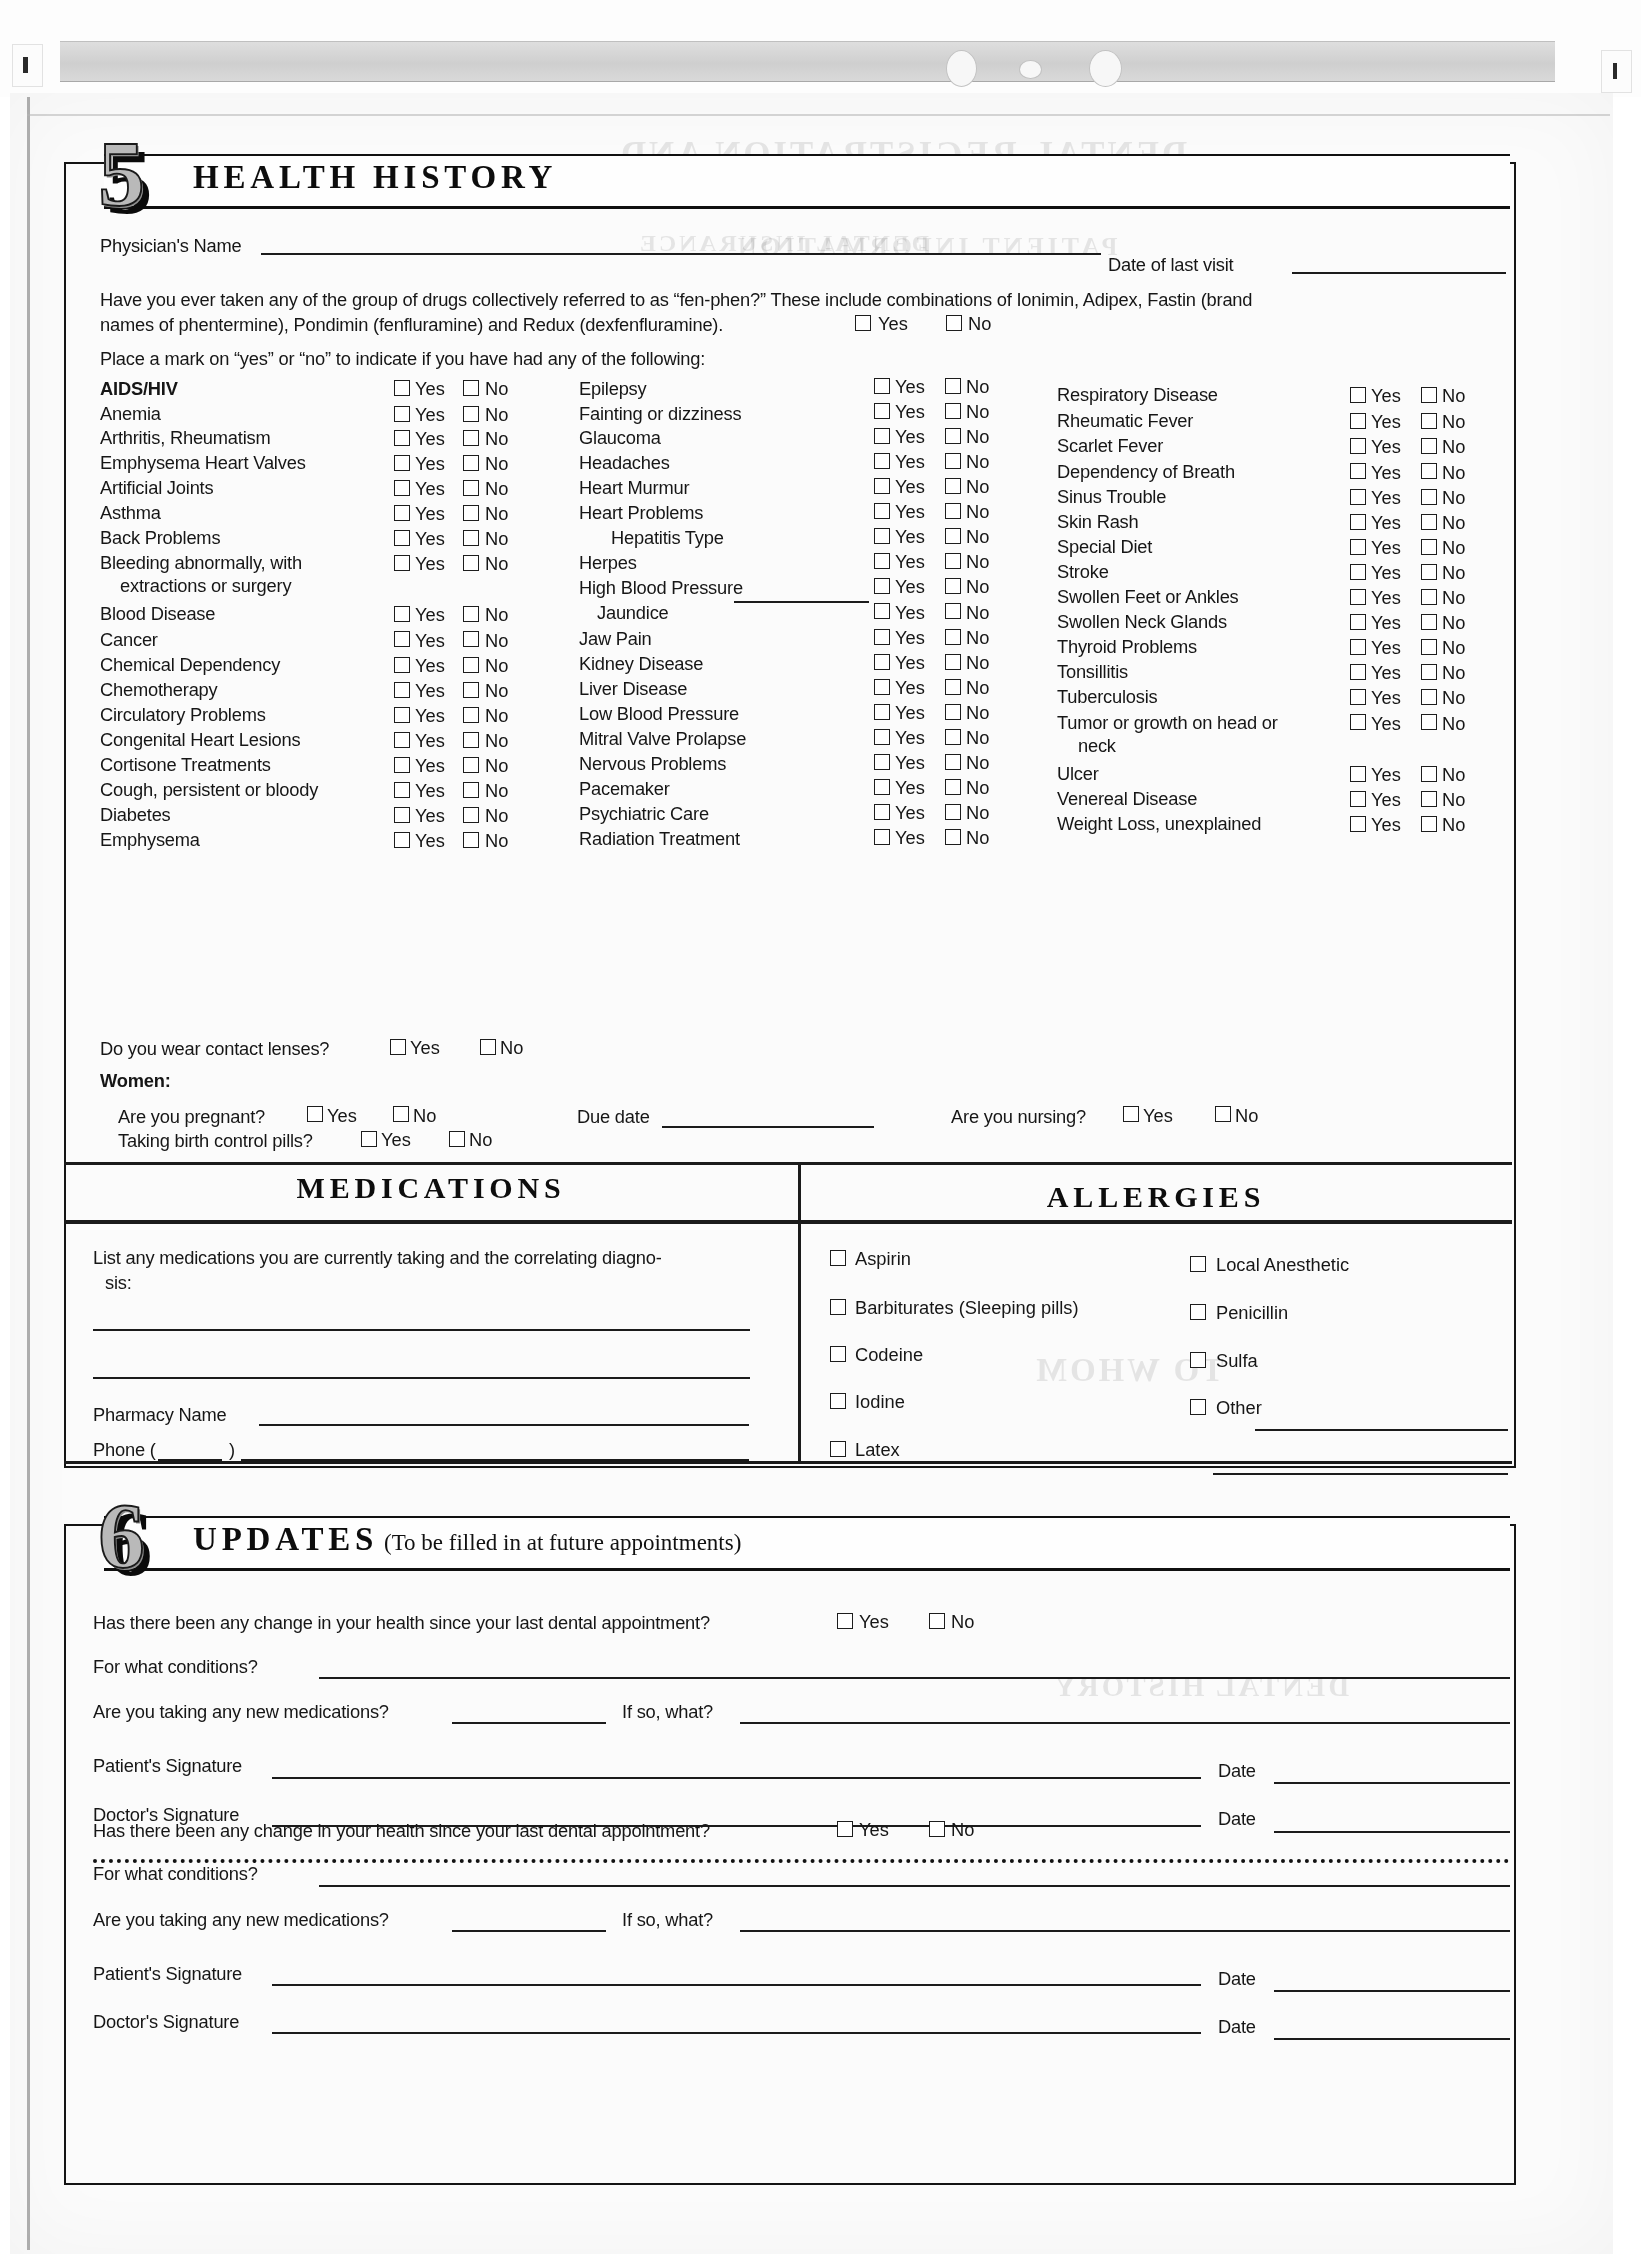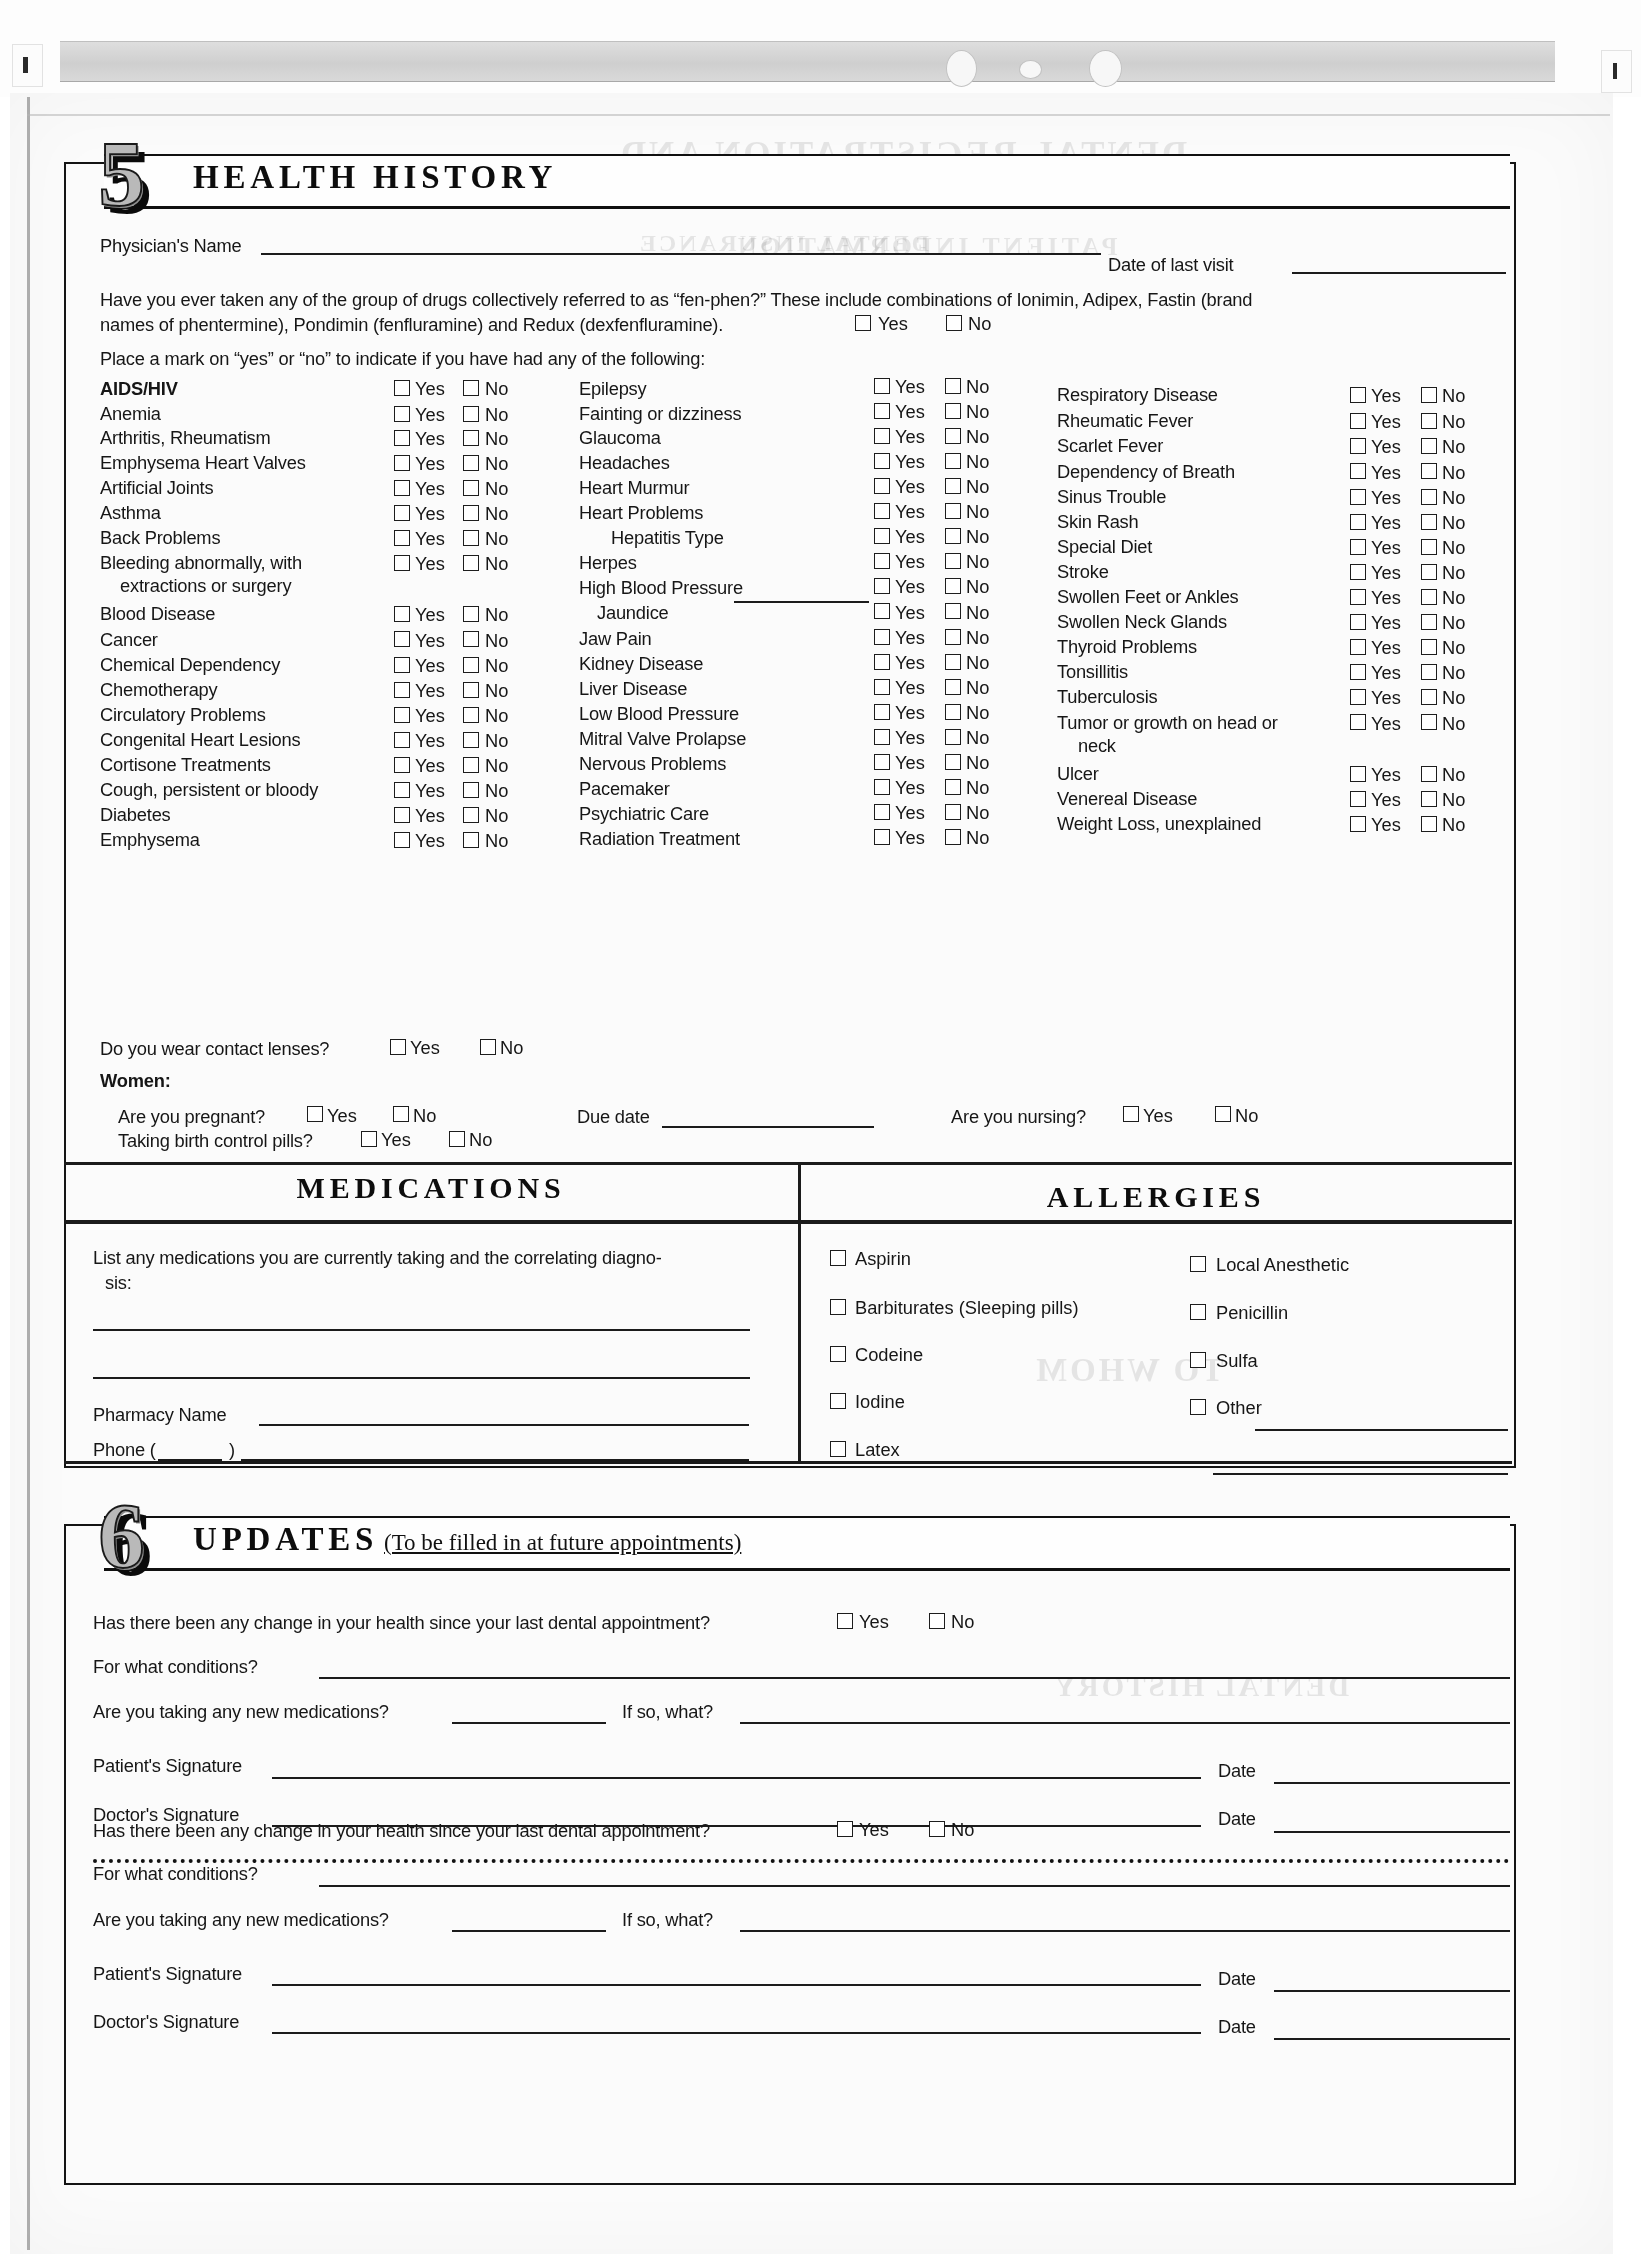--- a/index.html
+++ b/index.html
@@ -68,21 +68,21 @@
     color:#b9b9b9;
     -webkit-text-stroke:1.9px #1a1a1a;
     text-shadow:1.9px 1.9px 0 #8e8e8e;
   }
   .banner .title{
     position:absolute;top:4.8px;font-family:"Liberation Serif", serif;font-weight:bold;
     font-size:33px;letter-spacing:4.8px;color:#0d0d0d;
   }
   .banner .subtitle{
     position:absolute;top:13.5px;font-family:"Liberation Serif", serif;
-    font-size:23px;letter-spacing:0px;color:#111;text-decoration:underline;
+    font-size:23px;letter-spacing:0px;color:#111;
   }
 
   
   .subhead{
     position:absolute;text-align:center;font-family:"Liberation Serif", serif;font-weight:bold;
     font-size:30px;letter-spacing:4.8px;color:#0d0d0d;
   }
 
   
   .cb{

